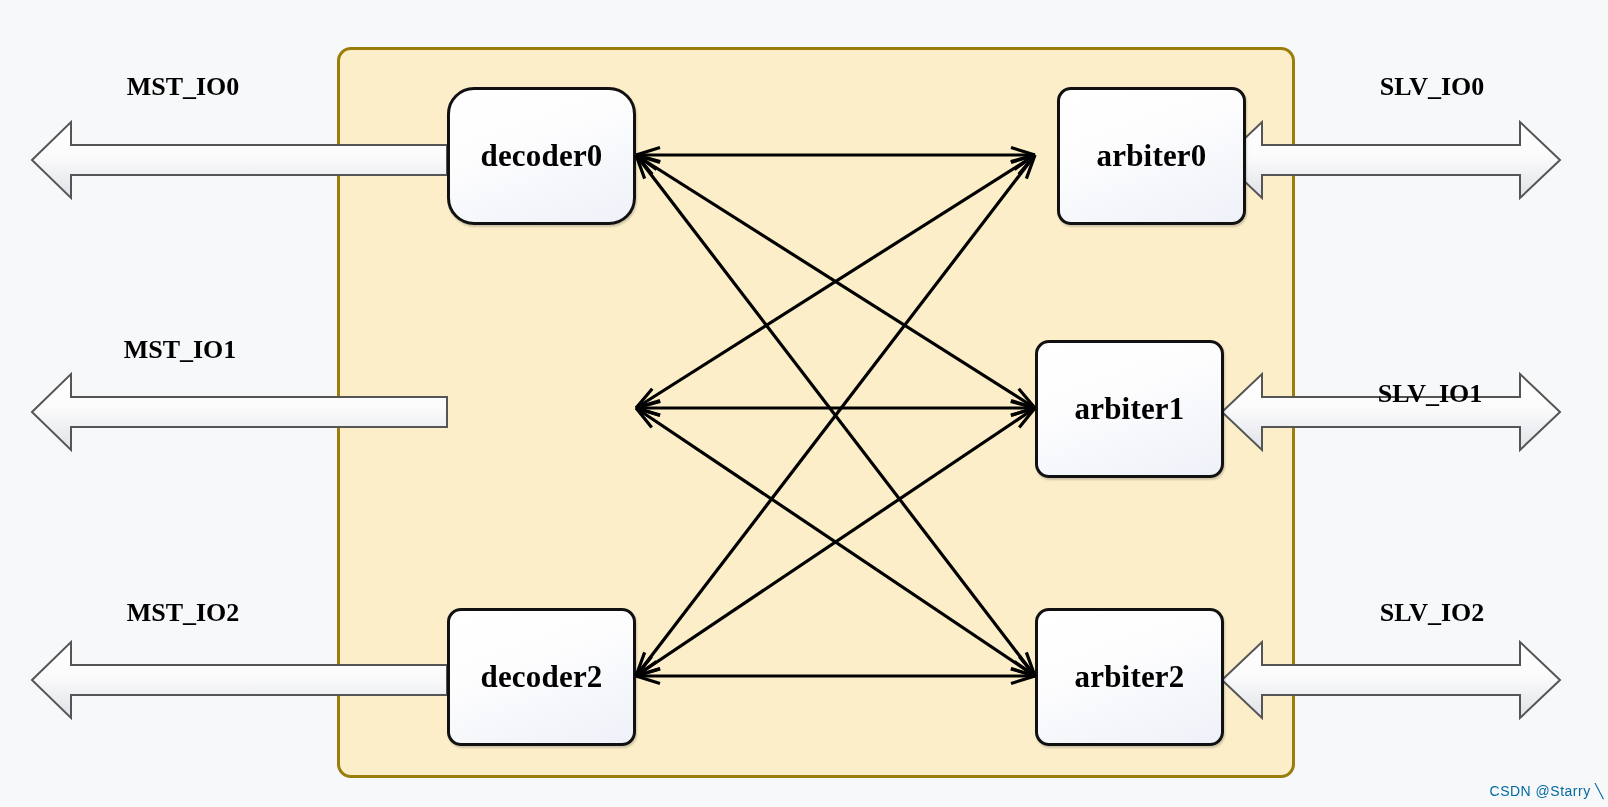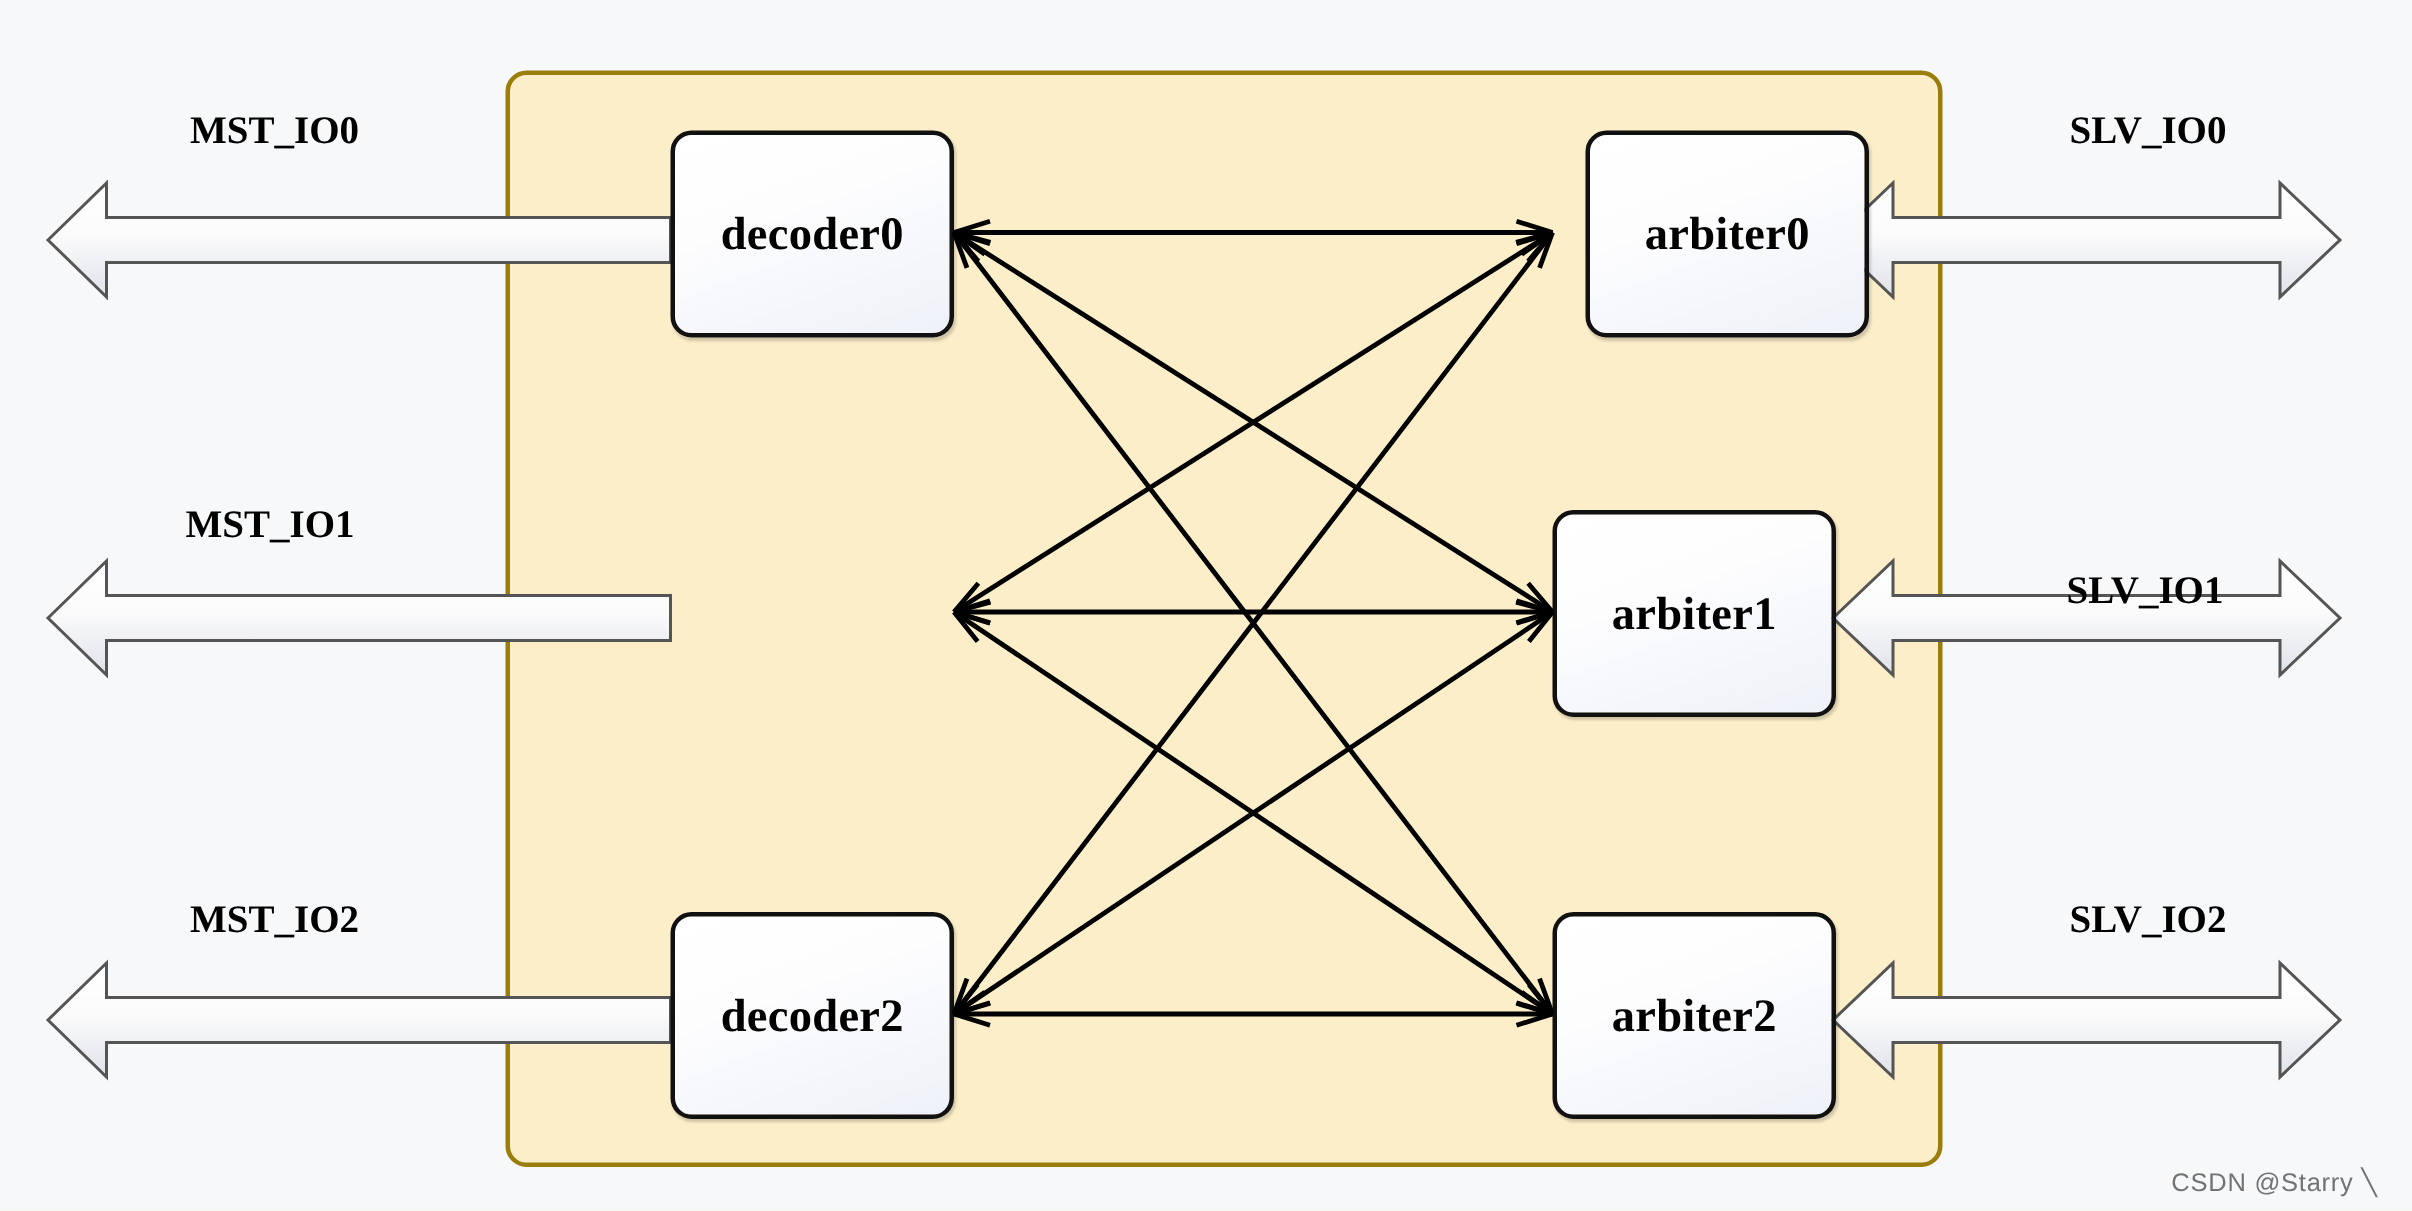--- a/index.html
+++ b/index.html
@@ -55,24 +55,24 @@
   .panel{z-index:0;}
   .block{z-index:2;}
   .ext-label{z-index:4;}
 
   .xline{stroke:#000;stroke-width:3.2;fill:none;}
   .blockarrow{fill:url(#bag);stroke:#555;stroke-width:2;}
 
   
   .watermark{
     position:absolute;
-    right:23px;bottom:8px;
+    right:4px;bottom:8px;
     font-family:"Liberation Sans", sans-serif;
-    font-size:17px;
-    color:#737373;
+    font-size:14px;
+    color:#0369a1;
     letter-spacing:.5px;
     z-index:5;
     white-space:nowrap;
   }
 </style>
 </head>
 <body>
 
 <div id="stage">
 
@@ -89,21 +89,21 @@
     <g id="blockarrows">
         <path d="M 32 160 L 71 122 L 71 145 L 447 145 L 447 175 L 71 175 L 71 198 Z" class="blockarrow"></path>
         <path d="M 32 412 L 71 374 L 71 397 L 447 397 L 447 427 L 71 427 L 71 450 Z" class="blockarrow"></path>
         <path d="M 32 680 L 71 642 L 71 665 L 447 665 L 447 695 L 71 695 L 71 718 Z" class="blockarrow"></path>
         <path d="M 1222 160 L 1262 122 L 1262 145 L 1520 145 L 1520 122 L 1560 160 L 1520 198 L 1520 175 L 1262 175 L 1262 198 Z" class="blockarrow"></path>
         <path d="M 1222 412 L 1262 374 L 1262 397 L 1520 397 L 1520 374 L 1560 412 L 1520 450 L 1520 427 L 1262 427 L 1262 450 Z" class="blockarrow"></path>
         <path d="M 1222 680 L 1262 642 L 1262 665 L 1520 665 L 1520 642 L 1560 680 L 1520 718 L 1520 695 L 1262 695 L 1262 718 Z" class="blockarrow"></path>
       </g>
   </svg>
 
-  <div class="block" style="left:447px;top:87px;">
+  <div class="block" style="left:447px;top:87px;border-radius:27px;">
     <span>decoder0</span>
   </div>
   <div class="block" style="left:447px;top:608px;">
     <span>decoder2</span>
   </div>
 
   <div class="block" style="left:1057px;top:87px;">
     <span>arbiter0</span>
   </div>
   <div class="block" style="left:1035px;top:340px;">

